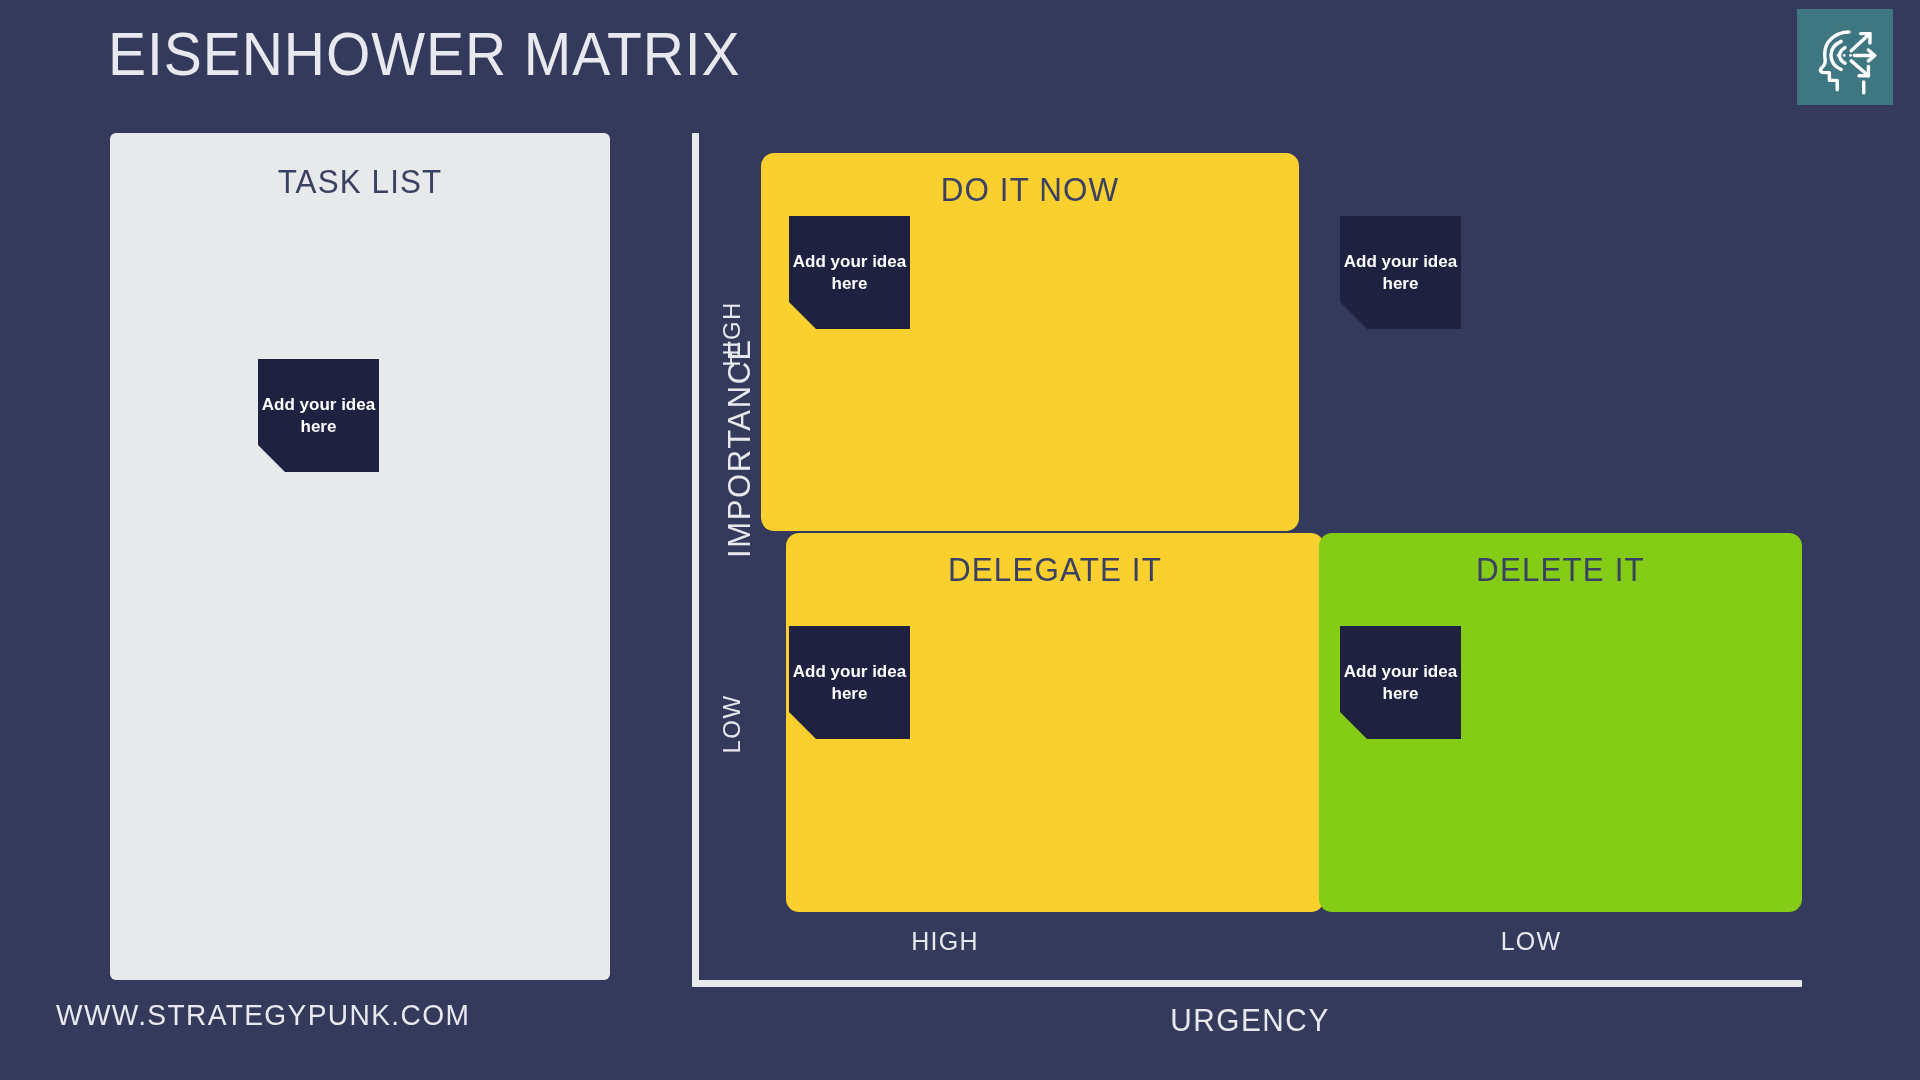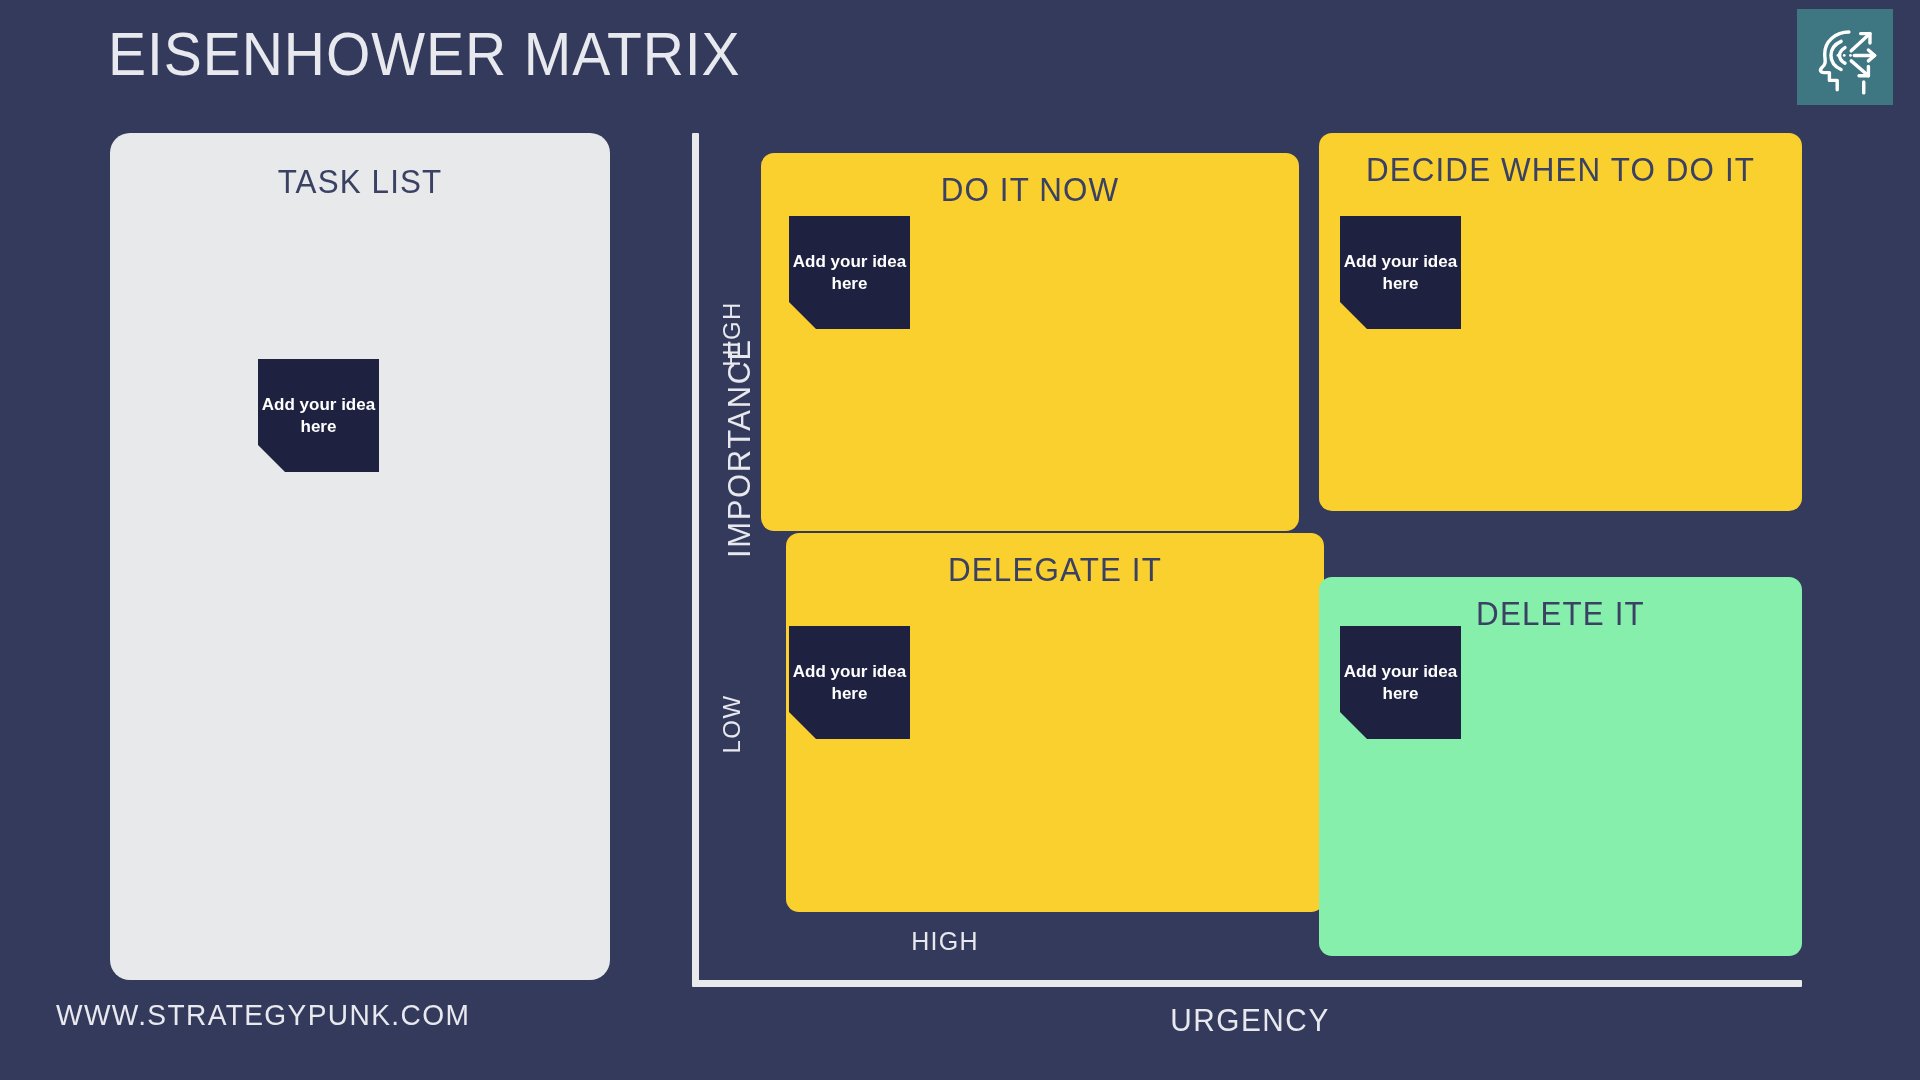--- a/index.html
+++ b/index.html
@@ -38,21 +38,21 @@
     display:flex; align-items:center; justify-content:center;
   }
   .logo svg { width:78px; height:78px; display:block; }
 
   
   .task-panel {
     position:absolute;
     left:110px; top:133px;
     width:500px; height:847px;
     background:#E8E9EB;
-    border-radius:20px;
+    border-radius:6px;
   }
   .task-panel-title {
     position:absolute; left:0; right:0; top:30px;
     text-align:center;
     font-size:33px;
     color:#3A4163;
     letter-spacing:1.2px;
     transform:scaleX(0.95);
   }
 
@@ -121,21 +121,21 @@
     letter-spacing:1.6px;
     transform:scaleX(0.96);
   }
 
   
   .quad {
     position:absolute;
     border-radius:13px;
   }
   .quad.yellow { background:#FAD02E; }
-  .quad.grey   { background:#86efac;margin-top:44px; }
+  .quad.grey   { background:#84cc16; }
 
   .q-tl { left:761px;  top:133px; width:538px; height:378px;margin-top:20px; }
   .q-tr { left:1319px; top:133px; width:483px; height:378px; }
   .q-bl { left:786px;  top:533px; width:538px; height:379px; }
   .q-br { left:1319px; top:533px; width:483px; height:379px; }
 
   .quad-title {
     position:absolute; left:0; right:0; top:18px;
     text-align:center;
     font-size:33px;
@@ -236,23 +236,20 @@
   <div class="axis-urgency">URGENCY</div>
 
   <div class="quad yellow q-tl">
     <div class="quad-title">DO IT NOW</div>
   </div>
   <div class="note note-q-tl">
     <span class="l1">Add your idea</span>
     <span class="l2">here</span>
   </div>
 
-  <div class="quad yellow q-tr">
-    <div class="quad-title">DECIDE WHEN TO DO IT</div>
-  </div>
   <div class="note note-q-tr">
     <span class="l1">Add your idea</span>
     <span class="l2">here</span>
   </div>
 
   <div class="quad yellow q-bl">
     <div class="quad-title">DELEGATE IT</div>
   </div>
   <div class="note note-q-bl">
     <span class="l1">Add your idea</span>

